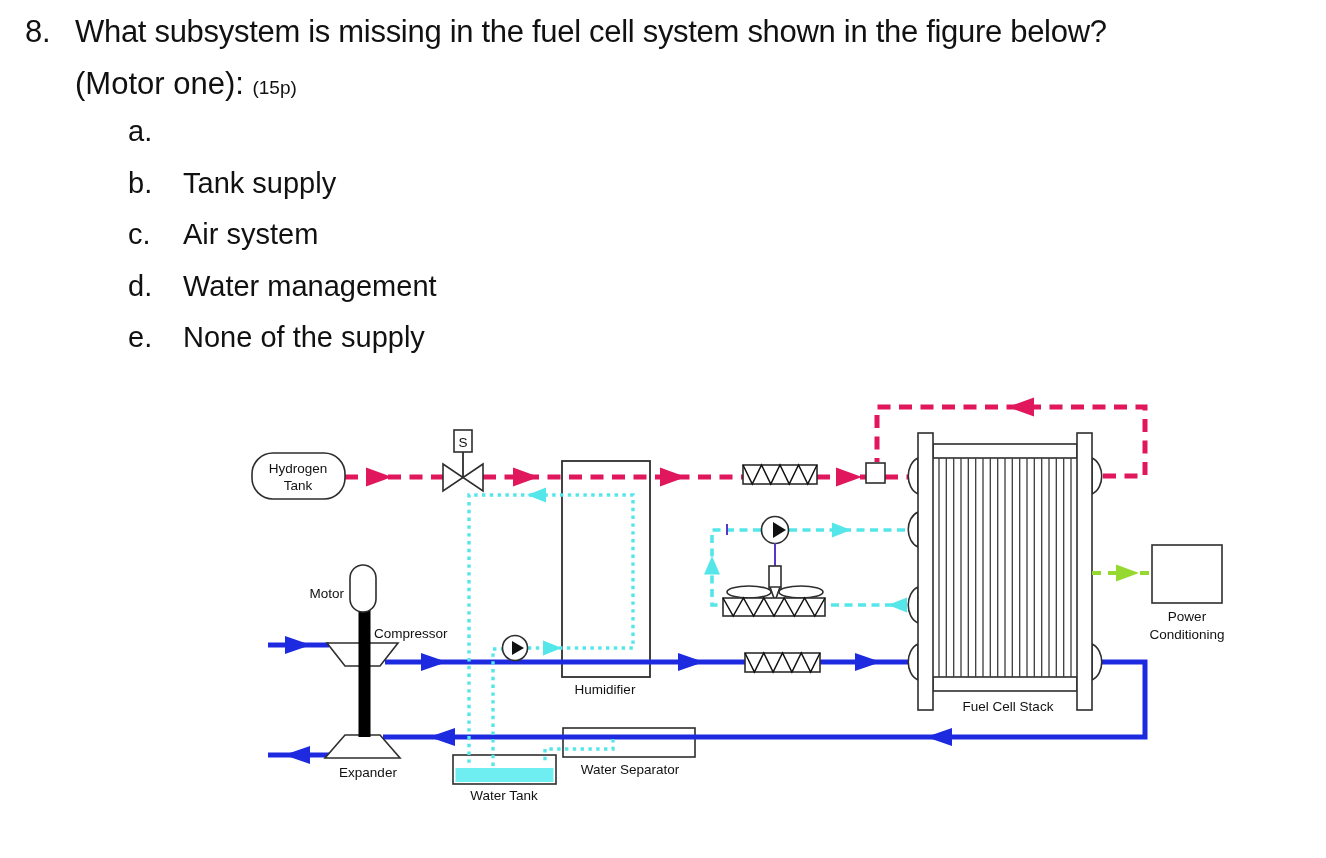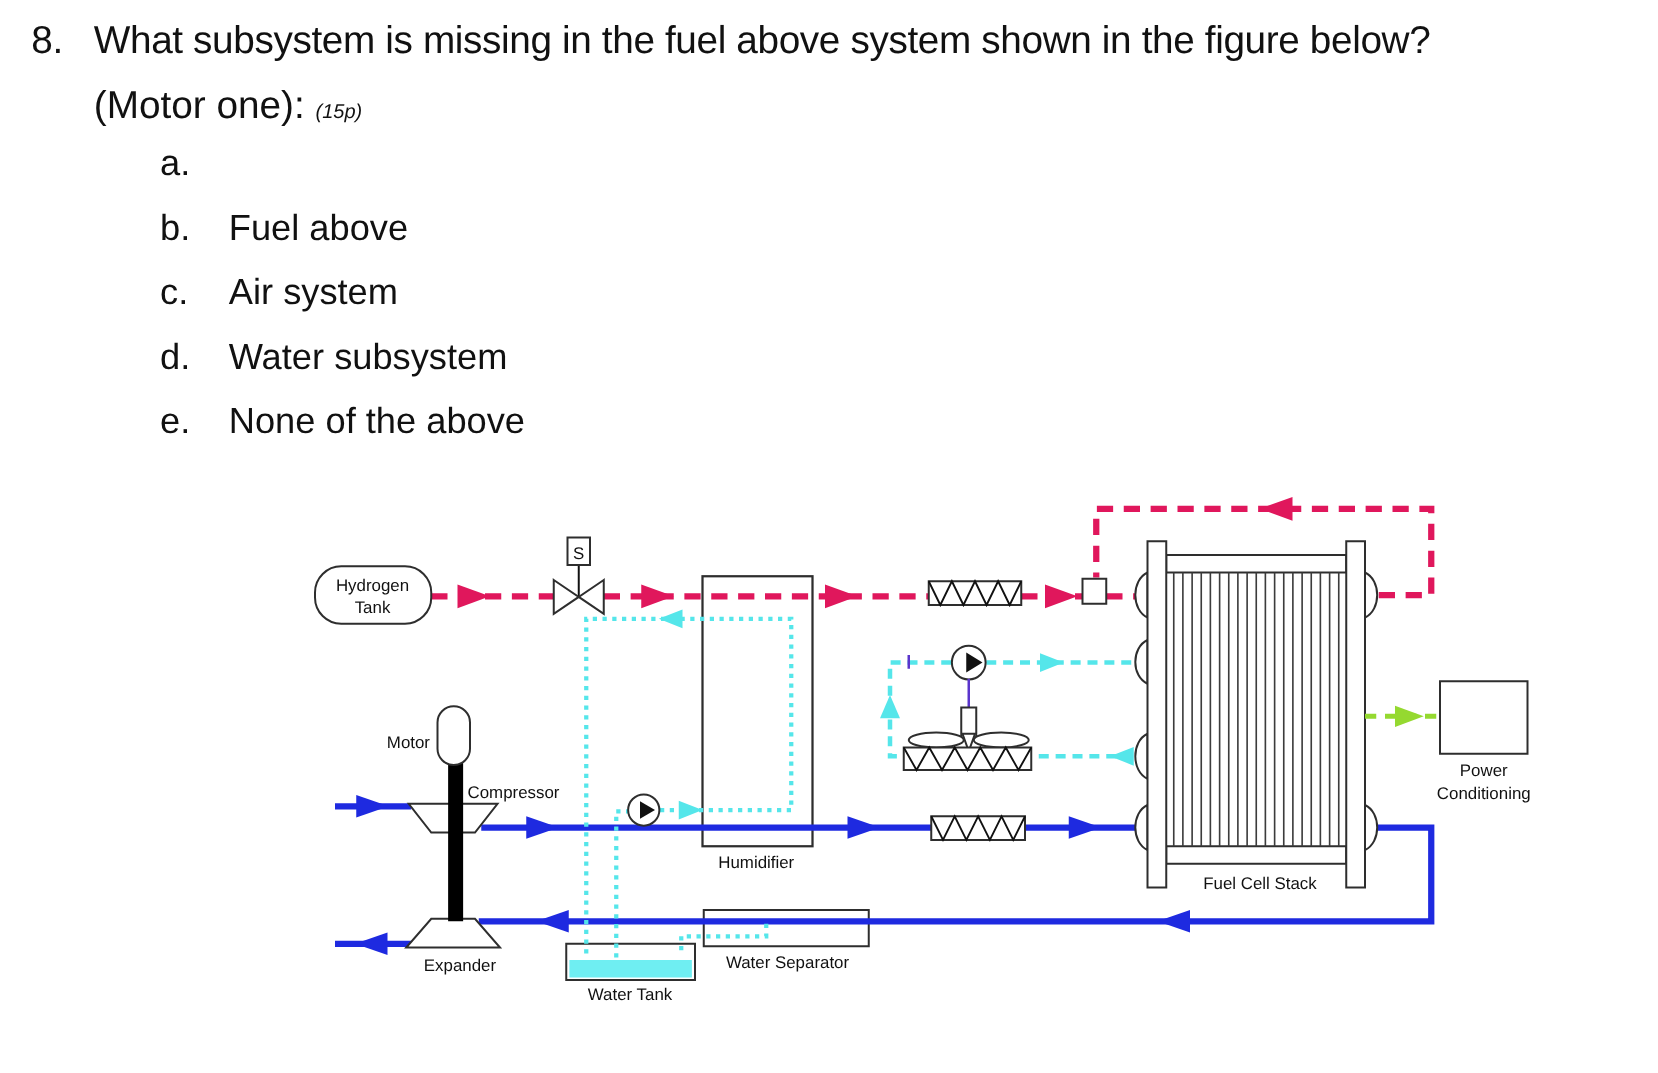--- a/index.html
+++ b/index.html
@@ -3,21 +3,21 @@
 <meta charset="utf-8">
 <style>
   html,body { margin:0; padding:0; background:#fff; }
   .page {
     position:relative; width:1326px; height:858px; background:#fff;
     font-family:"Liberation Sans", sans-serif; color:#111; overflow:hidden;
   }
   .qline1 { position:absolute; left:25px; top:14px; font-size:31px; letter-spacing:-0.3px; white-space:nowrap; }
   .qnum { display:inline-block; width:50px; }
   .qline2 { position:absolute; left:75px; top:66px; font-size:31px; white-space:nowrap; }
-  .pts { font-size:16px;font-style:italic; }
+  .pts { font-size:19px; }
   .options { position:absolute; left:128px; top:115px; }
   .opt { height:51.5px; font-size:29px; display:flex; align-items:flex-start; }
   .optletter { display:inline-block; width:55px; }
   svg text { font-family:"Liberation Sans", sans-serif; fill:#111; }
   .lbl  { font-size:13.5px; }
   .comp { fill:#fff; stroke:var(--outline); stroke-width:1.6; }
   .h2line  { stroke:var(--hydrogen-line); stroke-width:5; fill:none; stroke-dasharray:13 8.5; }
   .h2arrow { fill:var(--hydrogen-line); }
   .airline { stroke:var(--air-line); stroke-width:5; fill:none; }
   .airarrow{ fill:var(--air-line); }
@@ -27,42 +27,42 @@
   .eline { stroke:var(--electric-line); stroke-width:4; fill:none; stroke-dasharray:9 7; }
   .earrow{ fill:var(--electric-line); }
   .cells { stroke:#3c3c3c; stroke-width:1.3; }
   .fanline { stroke:var(--fan-link); stroke-width:2; }
 </style>
 </head>
 <body>
 
 <div class="page">
 
-  <div class="qline1"><span class="qnum">8.</span><span>What subsystem is missing in the fuel above system shown in the figure below?</span></div>
+  <div class="qline1"><span class="qnum">8.</span><span>What subsystem is missing in the fuel cell system shown in the figure below?</span></div>
   <div class="qline2"><span>(Motor one):</span><span> </span><span class="pts">(15p)</span></div>
 
   <div class="options">
     <div class="opt">
         <span class="optletter">a.</span>
       </div>
     <div class="opt">
         <span class="optletter">b.</span>
-        <span>Fuel above</span>
+        <span>Tank supply</span>
       </div>
     <div class="opt">
         <span class="optletter">c.</span>
         <span>Air system</span>
       </div>
     <div class="opt">
         <span class="optletter">d.</span>
-        <span>Water subsystem</span>
+        <span>Water management</span>
       </div>
     <div class="opt">
         <span class="optletter">e.</span>
-        <span>None of the above</span>
+        <span>None of the supply</span>
       </div>
   </div>
 
   <svg width="1326" height="858" viewBox="0 0 1326 858" style="position:absolute;left:0;top:0;">
 
     <g>
       <rect x="562" y="461" width="88" height="216" fill="none" stroke="var(--outline)" stroke-width="1.8"></rect>
       <text class="lbl" x="605" y="694" text-anchor="middle">Humidifier</text>
     </g>
 

